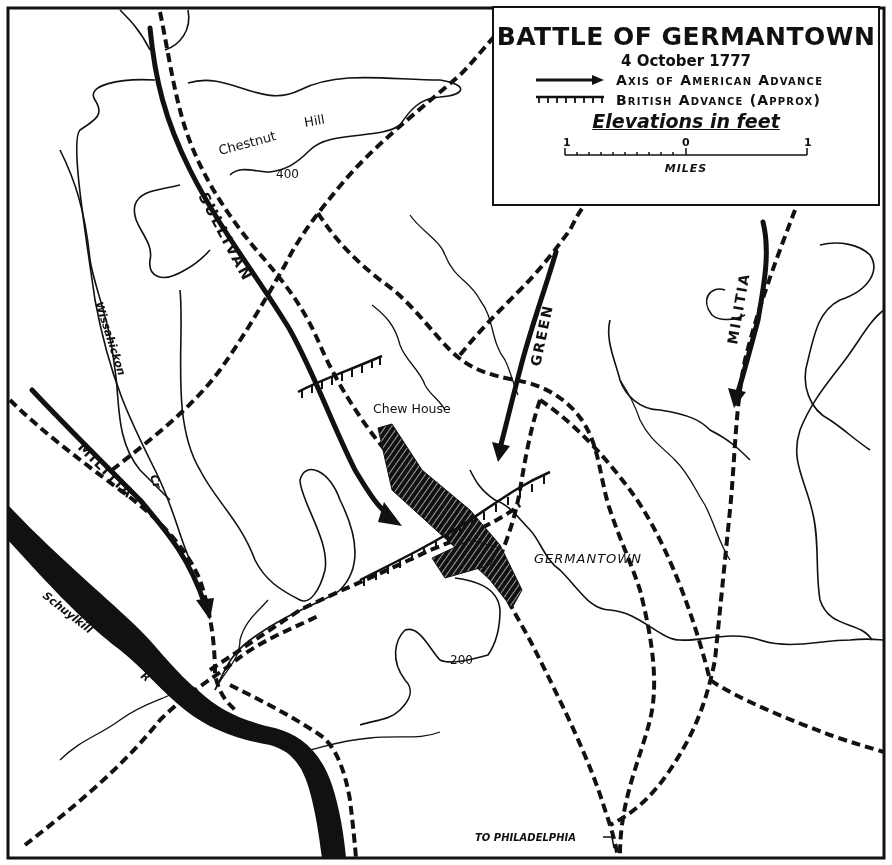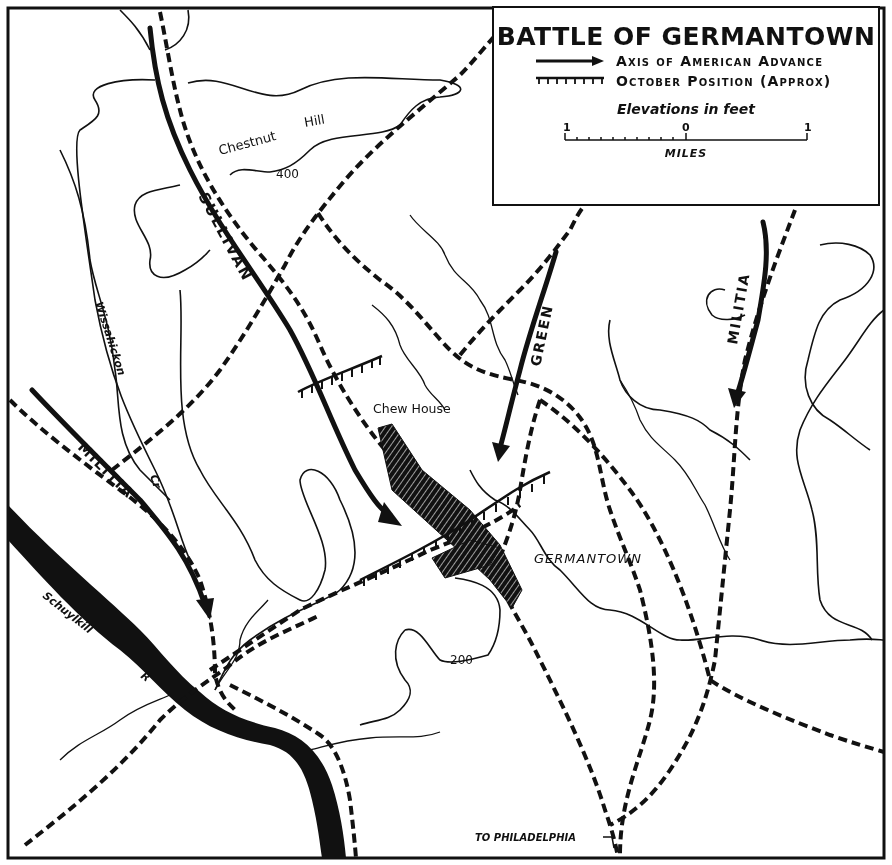--- a/index.html
+++ b/index.html
@@ -16,21 +16,21 @@
   .legend-box {
     position: absolute; left: 492px; top: 6px; width: 388px; height: 200px;
     background: #fff; border: 2px solid #111; box-sizing: border-box;
     text-align: center; color: #111;
   }
   .legend-title { margin-top: 14px; font-size: 25px; font-weight: bold; letter-spacing: 0.5px; font-family: "DejaVu Sans", sans-serif; }
   .legend-date { font-size: 15px; font-weight: bold; margin-top: 1px; font-family: "DejaVu Sans", sans-serif; }
   .legend-row { display: flex; align-items: center; justify-content: flex-start; margin-left: 40px; height: 20px; font-size: 14px; font-weight: bold; letter-spacing: 1.2px; font-variant: small-caps; font-family: "DejaVu Sans", sans-serif; }
   .legend-row:first-of-type { margin-top: 10px; }
   .legend-sym { width: 72px; height: 14px; margin-right: 10px; }
-  .legend-elev { font-size: 14px; font-style: italic; font-weight: bold; margin-top: 10px; font-family: "DejaVu Sans", sans-serif; }
+  .legend-elev { font-size: 19px; font-style: italic; font-weight: bold; font-family: "DejaVu Sans", sans-serif; text-decoration: underline; }
   .scale { position: relative; width: 250px; height: 34px; margin: 4px auto 0 auto; }
   .scale-miles { font-size: 11px; font-weight: bold; letter-spacing: 1px; font-family: "DejaVu Sans", sans-serif; font-style: italic; }
 </style>
 </head>
 <body>
 
 <svg id="map" viewBox="0 0 892 865" xmlns="http://www.w3.org/2000/svg">
 
   <rect x="8" y="8" width="876" height="850" fill="#fff" stroke="#111" stroke-width="3"></rect>
 
@@ -117,33 +117,34 @@
   <text class="lbl-bold" font-size="11" font-style="italic" transform="translate(140,677) rotate(38)">R</text>
   <text class="lbl-bold" font-size="10" font-style="italic" x="475" y="841">TO PHILADELPHIA</text>
   <path d="M603,837 L612,837 L614,848" fill="none" stroke="#111" stroke-width="1.5"></path>
 
   <text class="lbl" font-size="12" x="276" y="178">400</text>
   <text class="lbl" font-size="12" x="450" y="664">200</text>
 </svg>
 
 <div class="legend-box">
   <div class="legend-title">BATTLE OF GERMANTOWN</div>
+  <div class="legend-date">4 October 1777</div>
   <div class="legend-row">
     <svg class="legend-sym" viewBox="0 0 72 14">
       <line x1="2" y1="7" x2="60" y2="7" stroke="#111" stroke-width="3"></line>
       <polygon points="58,2 70,7 58,12" fill="#111"></polygon>
     </svg>
     <span>Axis of American Advance</span>
   </div>
   <div class="legend-row">
     <svg class="legend-sym" viewBox="0 0 72 14">
       <line x1="2" y1="4" x2="70" y2="4" stroke="#111" stroke-width="2.5"></line>
       <path d="M5,4 v6 M14,4 v6 M23,4 v6 M32,4 v6 M41,4 v6 M50,4 v6 M59,4 v6 M68,4 v6" stroke="#111" stroke-width="1.8"></path>
     </svg>
-    <span>October Position (Approx)</span>
+    <span>British Advance (Approx)</span>
   </div>
   <div class="legend-elev">Elevations in feet</div>
   <div class="scale">
     <svg width="250" height="22" viewBox="0 0 250 22">
       <text x="2" y="10" font-size="11" font-weight="bold" font-family="DejaVu Sans, sans-serif" fill="#111">1</text>
       <text x="121" y="10" font-size="11" font-weight="bold" font-family="DejaVu Sans, sans-serif" fill="#111">0</text>
       <text x="243" y="10" font-size="11" font-weight="bold" font-family="DejaVu Sans, sans-serif" fill="#111">1</text>
       <line x1="4" y1="19" x2="246" y2="19" stroke="#111" stroke-width="1.5"></line>
       <path d="M4,12 v7 M246,12 v7 M125,12 v7 M16,16 v3 M28,16 v3 M40,16 v3 M52,16 v3 M64,16 v3 M76,16 v3 M88,16 v3 M100,16 v3 M112,16 v3" stroke="#111" stroke-width="1.5"></path>
     </svg>

